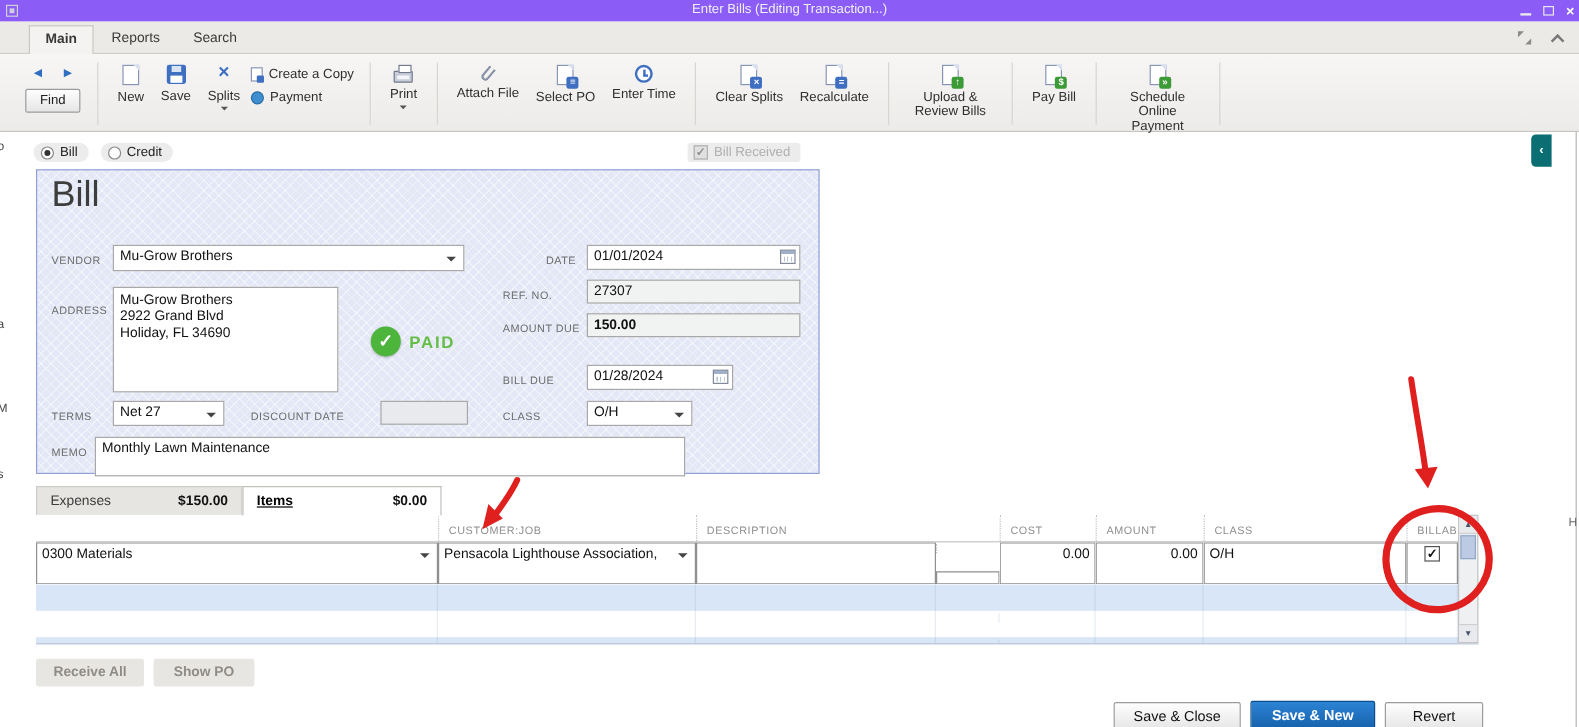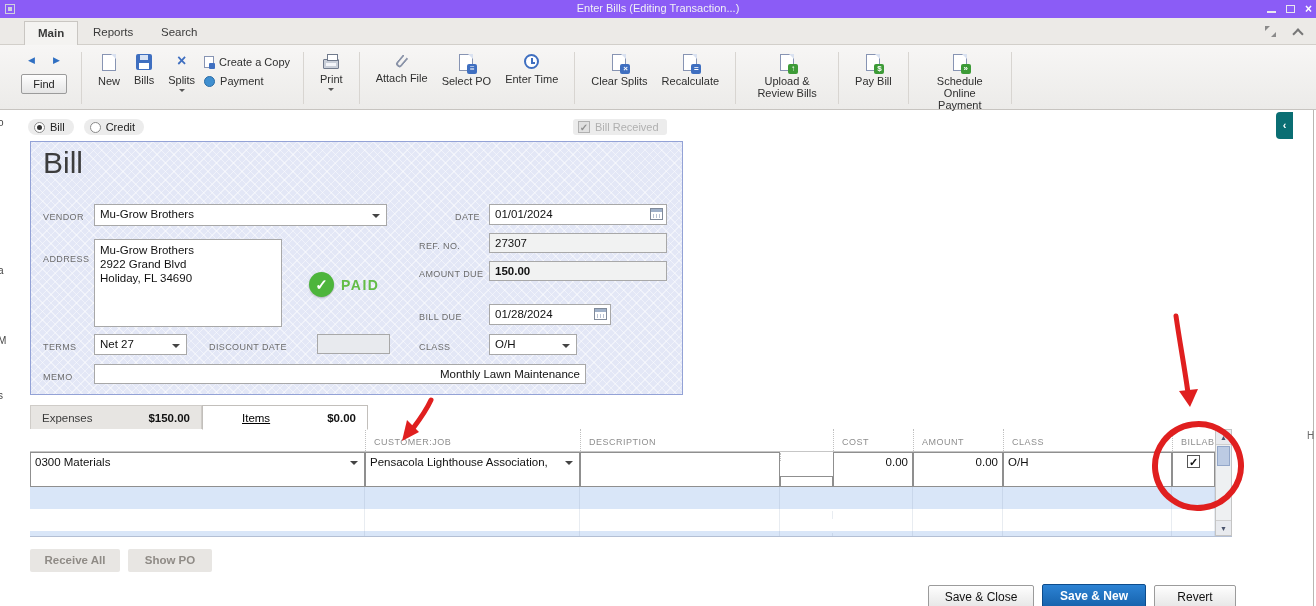--- a/index.html
+++ b/index.html
@@ -82,21 +82,21 @@
   .cal::after { content:""; position:absolute; left:2px; top:5px; width:7px; height:4px; background:repeating-linear-gradient(90deg,#b9c2d2 0 1px,transparent 1px 3px); }
   .paid { position:absolute; left:278px; top:130px; display:flex; align-items:center; gap:7px; }
   .paidcircle { width:25px; height:25px; border-radius:50%; background:#4db53c; color:#fff; font-size:15px; font-weight:bold; text-align:center; line-height:25px; box-shadow:0 1px 2px rgba(0,0,0,.25); }
   .paidtext { color:#63bd47; font-size:14px; font-weight:bold; letter-spacing:1.5px; }
 
   
   .dtab { position:absolute; top:405px; height:25px; display:flex; justify-content:space-between; align-items:center; padding:0 11px; font-size:11.5px; }
   .dtab-exp { left:30px; width:172px; background:#e7e5e2; border:1px solid #cfccc8; color:#3c3c3c; }
   .dtab-items { left:202px; width:166px; background:#fff; border:1px solid #c2bfbb; border-bottom:1px solid #fff; z-index:2; }
   .dtab .amt { font-weight:bold; color:#111; }
-  .dtab-items .nm { font-weight:normal; text-decoration:underline;margin-left:28px; }
+  .dtab-items .nm { font-weight:bold; text-decoration:underline; }
 
   
   .tablewrap { position:absolute; left:30px; top:429px; width:1185px; height:107px; background:#fff; overflow:hidden; }
   .hrow { display:flex; height:23px; border-bottom:1px solid #c6c6c6; background:#fff; }
   .th { font-size:9px; color:#8e8e8e; letter-spacing:.5px; padding:8px 0 0 8px; border-left:1px dotted #c0c0c0; white-space:nowrap; overflow:hidden; }
   .th:first-child { border-left:none;margin-top:20px; }
   .c0{width:335px;} .c1{width:215px;} .c2{width:200px;} .c3{width:53px;margin-top:24px;} .c4{width:80px;} .c5{width:90px;} .c6{width:169px;} .c7{width:43px;}
   .trowline { display:flex; height:22px; }
   .trowline.active { height:35px; }
   .trowline.alt { background:#d9e6f8; }
@@ -166,21 +166,21 @@
       <div class="findbtn">Find</div>
     </div>
     <div class="sep"></div>
 
     <div class="tbtn">
       <span class="pg"></span>
       <span class="lbl">New</span>
     </div>
     <div class="tbtn">
       <span class="floppy"></span>
-      <span class="lbl">Bills</span>
+      <span class="lbl">Save</span>
     </div>
     <div class="tbtn">
       <span class="delx">×</span>
       <span class="lbl">Splits</span>
       <span class="caret"></span>
     </div>
 
     <div class="tstack">
       <div class="trow">
         <span class="pgmini"></span>
@@ -319,21 +319,21 @@
     <div class="field dis" style="left:286px;top:192px;width:73px;height:20px;">
       <span></span>
     </div>
 
     <span class="flabel" style="left:388px;top:200px;">CLASS</span>
     <div class="field combo" style="left:458px;top:192px;width:88px;height:21px;">
       <span>O/H</span>
     </div>
 
     <span class="flabel" style="left:12px;top:230px;">MEMO</span>
-    <div class="field" style="left:63px;top:222px;width:492px;height:20px;text-align:right;">
+    <div class="field" style="left:48px;top:222px;width:492px;height:33px;">
       <span>Monthly Lawn Maintenance</span>
     </div>
   </div>
 
   <div class="dtab dtab-exp">
     <span class="nm">Expenses</span>
     <span class="amt">$150.00</span>
   </div>
   <div class="dtab dtab-items">
     <span class="nm">Items</span>

